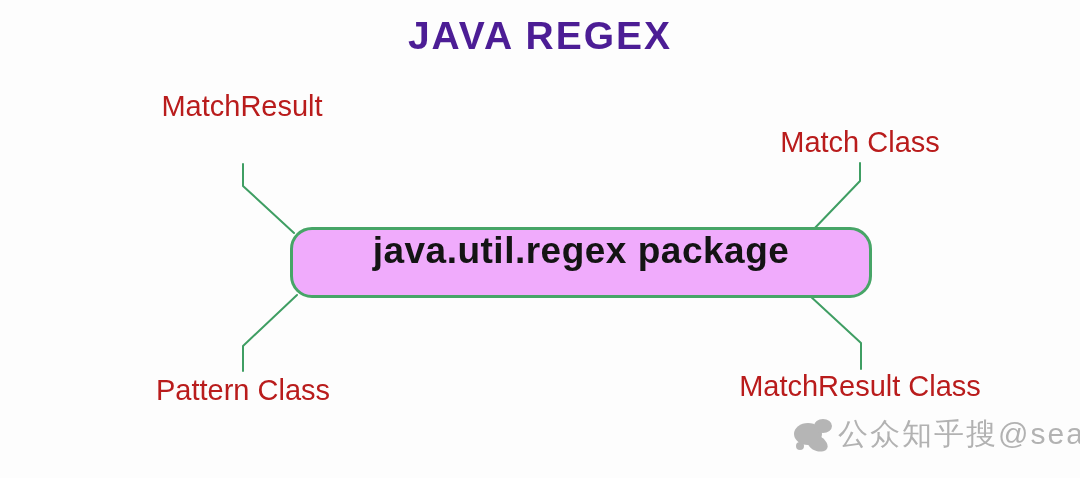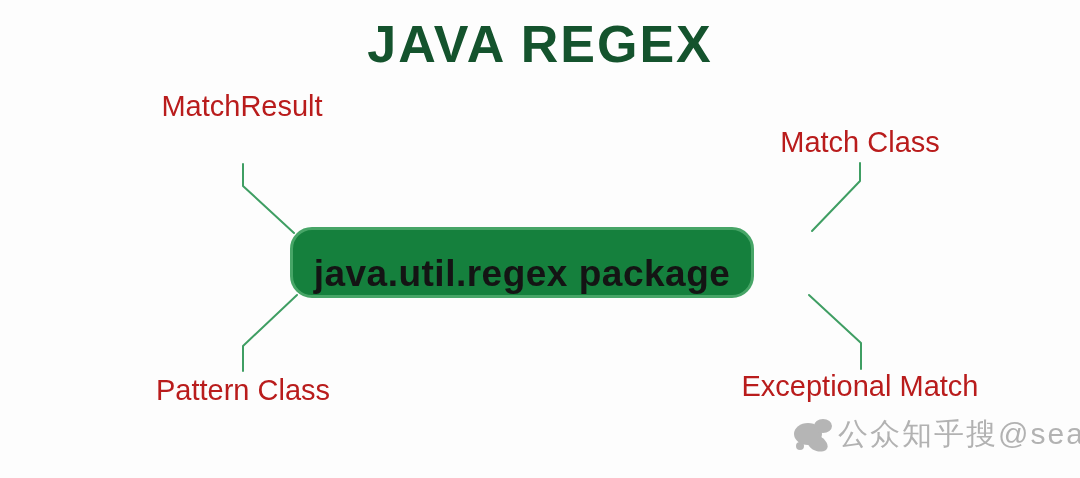--- a/index.html
+++ b/index.html
@@ -15,24 +15,24 @@
     overflow: hidden;
     font-family: "Liberation Sans", sans-serif;
     color: #1f1f1f;
   }
   .title {
     position: absolute;
     top: 14px;
     left: 0;
     width: 100%;
     text-align: center;
-    font-size: 52px;
+    font-size: 39px;
     font-weight: bold;
     letter-spacing: 2px;
-    color: #14532d;
+    color: #4c1d95;
   }
   .connectors {
     position: absolute;
     top: 0;
     left: 0;
     width: 1080px;
     height: 478px;
     pointer-events: none;
   }
   .node {
@@ -43,28 +43,28 @@
     color: #b91c1c;
   }
   .node-tl { left: 92px;  top: 88px;  width: 300px; }
   .node-tr { left: 710px; top: 124px; width: 300px; }
   .node-bl { left: 93px;  top: 372px; width: 300px; }
   .node-br { left: 705px; top: 368px; width: 310px; }
   .center-box {
     position: absolute;
     left: 290px;
     top: 227px;
-    width: 464px;
+    width: 582px;
     height: 71px;
     box-sizing: border-box;
-    background: #15803d;
+    background: #f0abfc;
     border: 3px solid #47a567;
     border-radius: 22px;
     display: flex;
-    align-items: flex-end;
+    align-items: flex-start;
     justify-content: center;
   }
   .center-box-label {
     font-size: 37px;
     font-weight: bold;
     color: #141414;
     letter-spacing: 0.5px;
   }
   .watermark {
     position: absolute;
@@ -113,21 +113,21 @@
 
   <div class="center-box">
     <span class="center-box-label">java.util.regex package</span>
   </div>
 
   <div class="node node-bl">
     <div>Pattern Class</div>
   </div>
 
   <div class="node node-br">
-    <div>Exceptional Match</div>
+    <div>MatchResult Class</div>
   </div>
 
   <div class="watermark">
     <svg class="watermark-icon" viewBox="0 0 48 44" xmlns="http://www.w3.org/2000/svg">
       <ellipse cx="18" cy="22" rx="14" ry="11" fill="#9a9a9a"></ellipse>
       <ellipse cx="33" cy="14" rx="9" ry="7" fill="#9a9a9a"></ellipse>
       <path d="M30 24 C36 28 40 34 36 38 C30 42 20 38 18 32 Z" fill="#9a9a9a"></path>
       <circle cx="10" cy="34" r="4" fill="#9a9a9a"></circle>
     </svg>
     <span class="watermark-text">公众知乎搜@sea</span>

